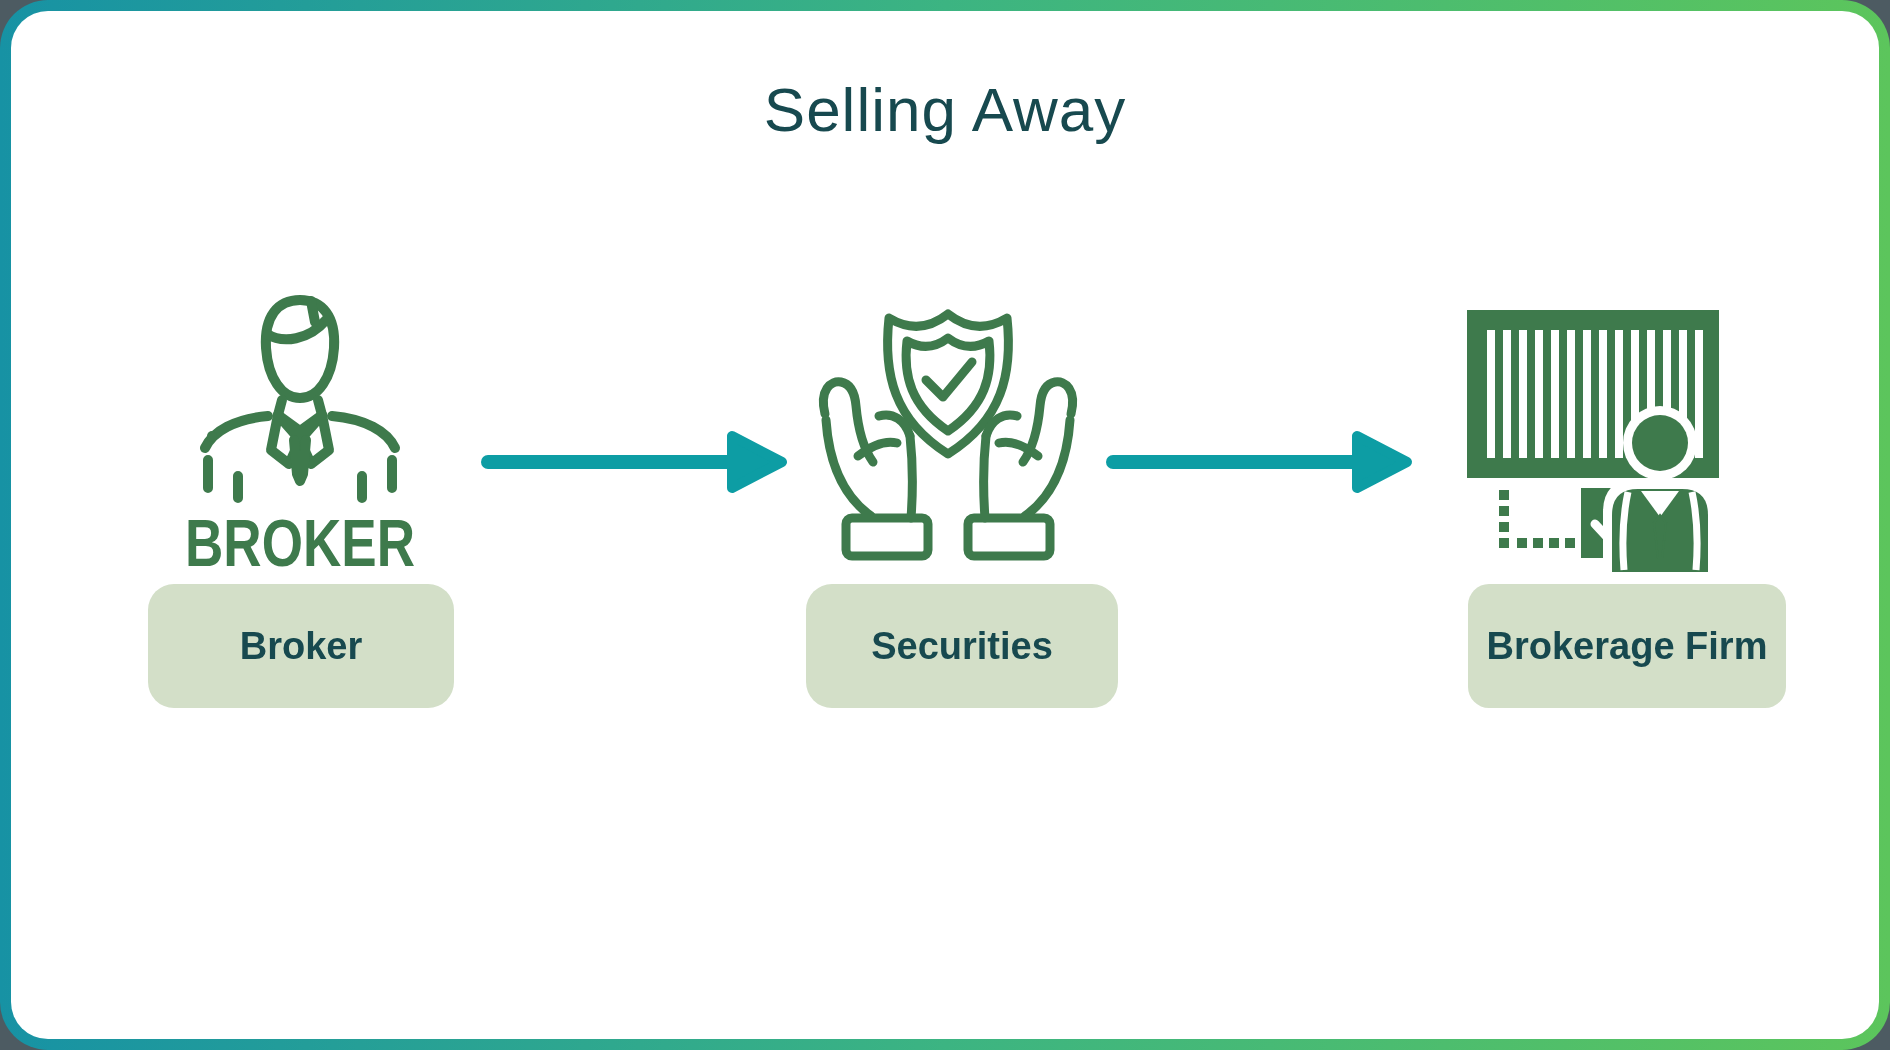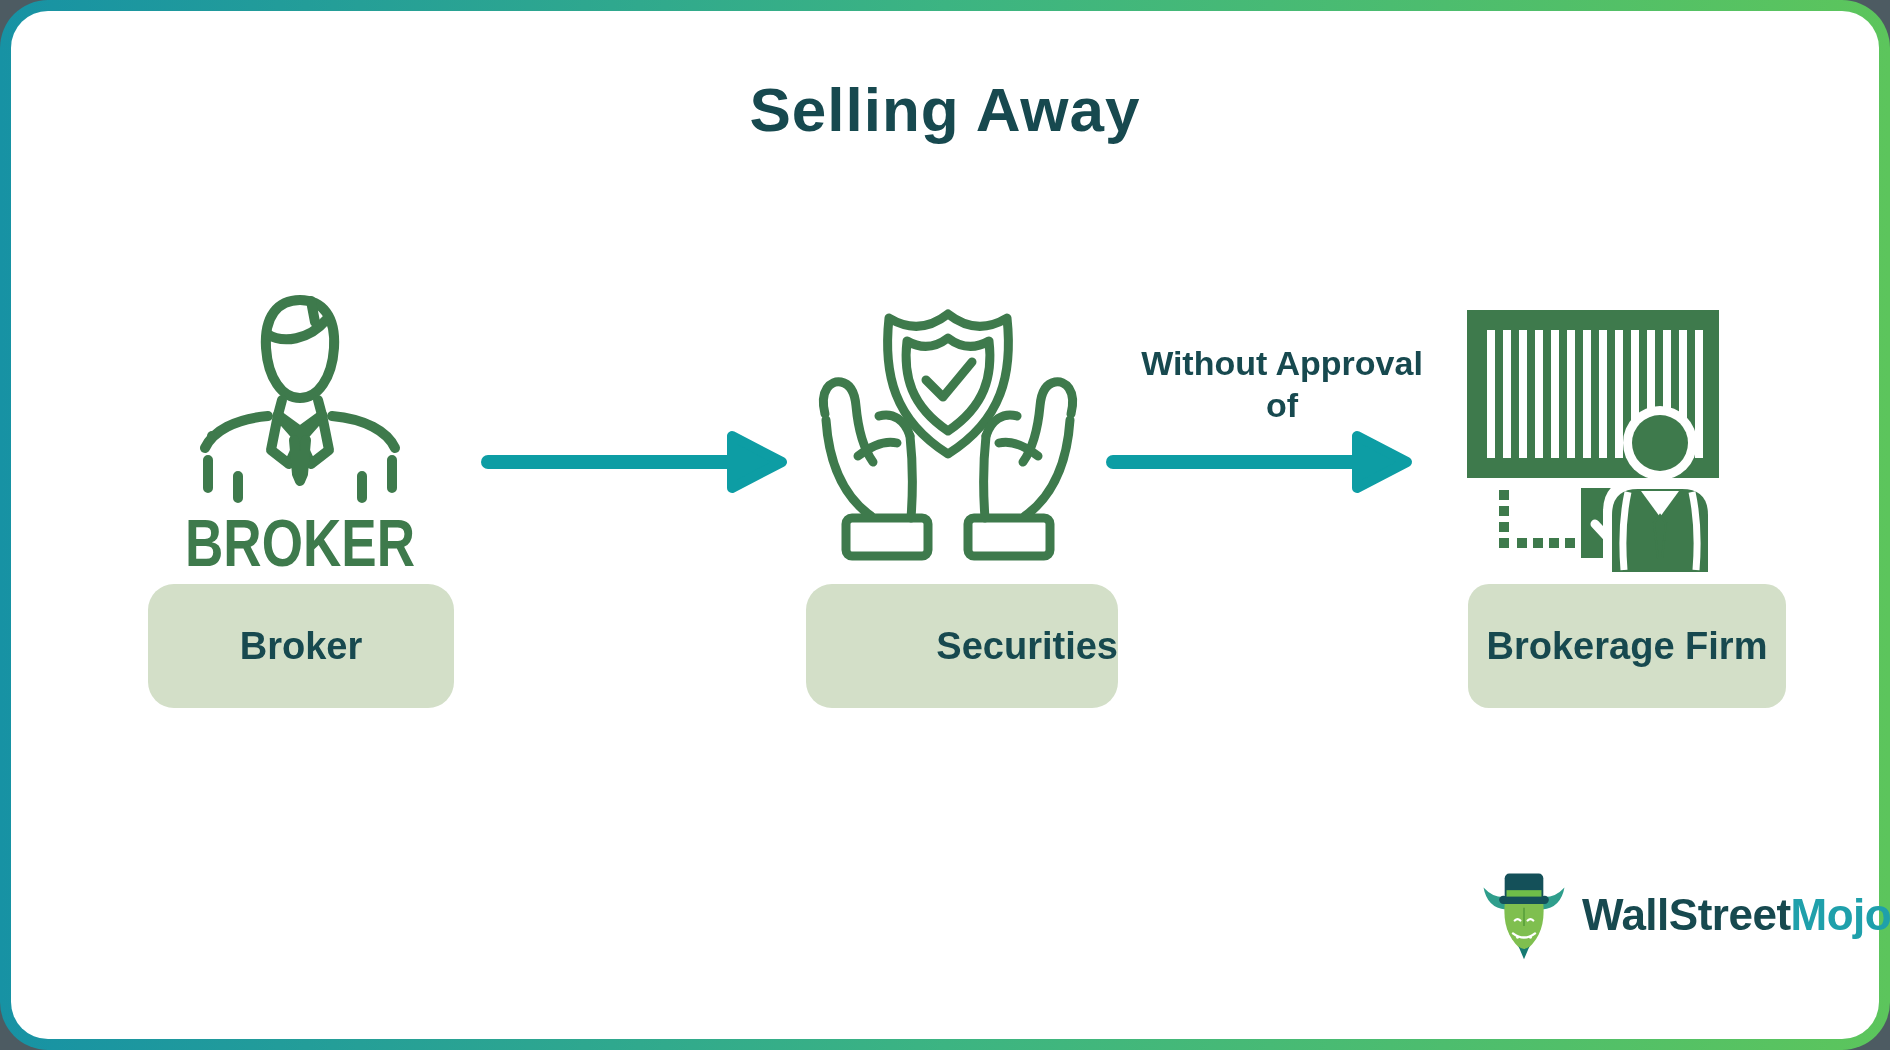--- a/index.html
+++ b/index.html
@@ -15,36 +15,36 @@
     position:absolute;inset:0;
     border-radius:48px;
     border:11px solid transparent;
     background:
       linear-gradient(#ffffff,#ffffff) padding-box,
       linear-gradient(90deg,#1792A4 0%,#3CB482 50%,#5CC55C 100%) border-box;
   }
   .title{
     position:absolute;top:50px;left:0;right:0;
     text-align:center;
-    font-size:62px;font-weight:700;letter-spacing:1px;
+    font-size:62px;font-weight:400;letter-spacing:1px;
     color:#17494F;
     margin-top:24px;
   }
   .icon-svg{position:absolute;}
   .broker-svg{left:175px;top:288px;width:250px;height:295px;}
   .securities-svg{left:813px;top:296px;width:270px;height:282px;}
   .firm-svg{left:1455px;top:300px;width:310px;height:272px;}
   .label-box{
     position:absolute;height:124px;
     background:#D3DFC8;border-radius:26px;
     display:flex;align-items:center;justify-content:center;
     color:#17494F;font-size:38px;font-weight:bold;
   }
   .label-broker{left:148px;top:584px;width:306px;}
-  .label-securities{left:806px;top:584px;width:312px;justify-content:flex-end;}
+  .label-securities{left:806px;top:584px;width:312px;}
   .label-firm{left:1468px;top:584px;width:318px;border-radius:21px;}
   .arrow-svg{position:absolute;width:310px;height:70px;top:424px;}
   .arrow1{left:480px;}
   .arrow2{left:1105px;}
   .arrow-label{
     position:absolute;text-align:center;
     color:#17494F;font-weight:bold;
   }
   .arrow-label-1{left:480px;top:372px;width:310px;font-size:36px;}
   .arrow-label-2{
@@ -109,22 +109,20 @@
       <path d="M 173 140 C 178 124 190 116 204 120"></path>
       <path d="M 173 140 C 170 168 170 195 172 222"></path>
       <rect x="33" y="222" width="82" height="38" rx="6"></rect>
       <rect x="155" y="222" width="82" height="38" rx="6"></rect>
     </g>
   </svg>
   <div class="label-box label-securities">
     <span>Securities</span>
   </div>
 
-  <div class="arrow-label arrow-label-2">Without Approval
-of</div>
   <svg class="arrow-svg arrow2" viewBox="0 0 310 70">
     <line x1="8" y1="38" x2="252" y2="38" stroke="#0D9DA4" stroke-width="14" stroke-linecap="round"></line>
     <polygon points="252,12 252,64 302,38" fill="#0D9DA4" stroke="#0D9DA4" stroke-width="10" stroke-linejoin="round"></polygon>
   </svg>
 
   <svg class="icon-svg firm-svg" viewBox="0 0 310 272">
     <rect x="12" y="10" width="252" height="168" fill="#3E7A4C"></rect>
     <g fill="#ffffff">
       <rect x="32" y="30" width="8" height="128"></rect>
         <rect x="48" y="30" width="8" height="128"></rect>
@@ -159,32 +157,13 @@
     <path d="M 157 272 L 157 215 Q 157 189 183 189 L 227 189 Q 253 189 253 215 L 253 272 Z" fill="#3E7A4C"></path>
     <path d="M 186 191 L 205 217 L 224 191 Z" fill="#ffffff"></path>
     <path d="M 205 215 L 199 223 L 203 258 L 207 258 L 211 223 Z" fill="#3E7A4C" stroke="#3E7A4C" stroke-width="2"></path>
     <path d="M 173 192 C 168 215 167 245 169 270" stroke="#ffffff" stroke-width="7" fill="none"></path>
     <path d="M 237 192 C 242 215 243 245 241 270" stroke="#ffffff" stroke-width="7" fill="none"></path>
   </svg>
   <div class="label-box label-firm">
     <span>Brokerage Firm</span>
   </div>
 
-  <div class="logo">
-    <svg width="92" height="92" viewBox="0 0 100 100">
-      <path d="M 30 44 Q 10 42 6 20 Q 18 33 33 30 Z" fill="#2F9E8C"></path>
-      <path d="M 70 44 Q 90 42 94 20 Q 82 33 67 30 Z" fill="#2F9E8C"></path>
-      <path d="M 29 38 C 27 62 34 78 50 90 C 66 78 73 62 71 38 Z" fill="#7FBF4F"></path>
-      <path d="M 44 84 L 50 98 L 56 84 Q 50 90 44 84 Z" fill="#157A72"></path>
-      <rect x="29" y="5" width="42" height="28" rx="5" fill="#145059"></rect>
-      <rect x="23" y="29" width="54" height="9" rx="4.5" fill="#145059"></rect>
-      <rect x="31" y="23" width="38" height="7" fill="#6FBE49"></rect>
-      <path d="M 50 42 L 50 62" stroke="#5DA33E" stroke-width="2" fill="none"></path>
-      <path d="M 40 56 Q 43 53 46 56 M 54 56 Q 57 53 60 56" stroke="#ffffff" stroke-width="2.5" fill="none" stroke-linecap="round"></path>
-      <path d="M 38 70 Q 50 79 62 70" stroke="#ffffff" stroke-width="2.5" fill="none" stroke-linecap="round"></path>
-      <circle cx="43" cy="74" r="1.8" fill="#ffffff"></circle>
-        <circle cx="57" cy="74" r="1.8" fill="#ffffff"></circle>
-    </svg>
-    <div class="logo-text">
-      <span class="ws">WallStreet</span><span class="mojo">Mojo</span>
-    </div>
-  </div>
 </div>
 
 </body></html>

